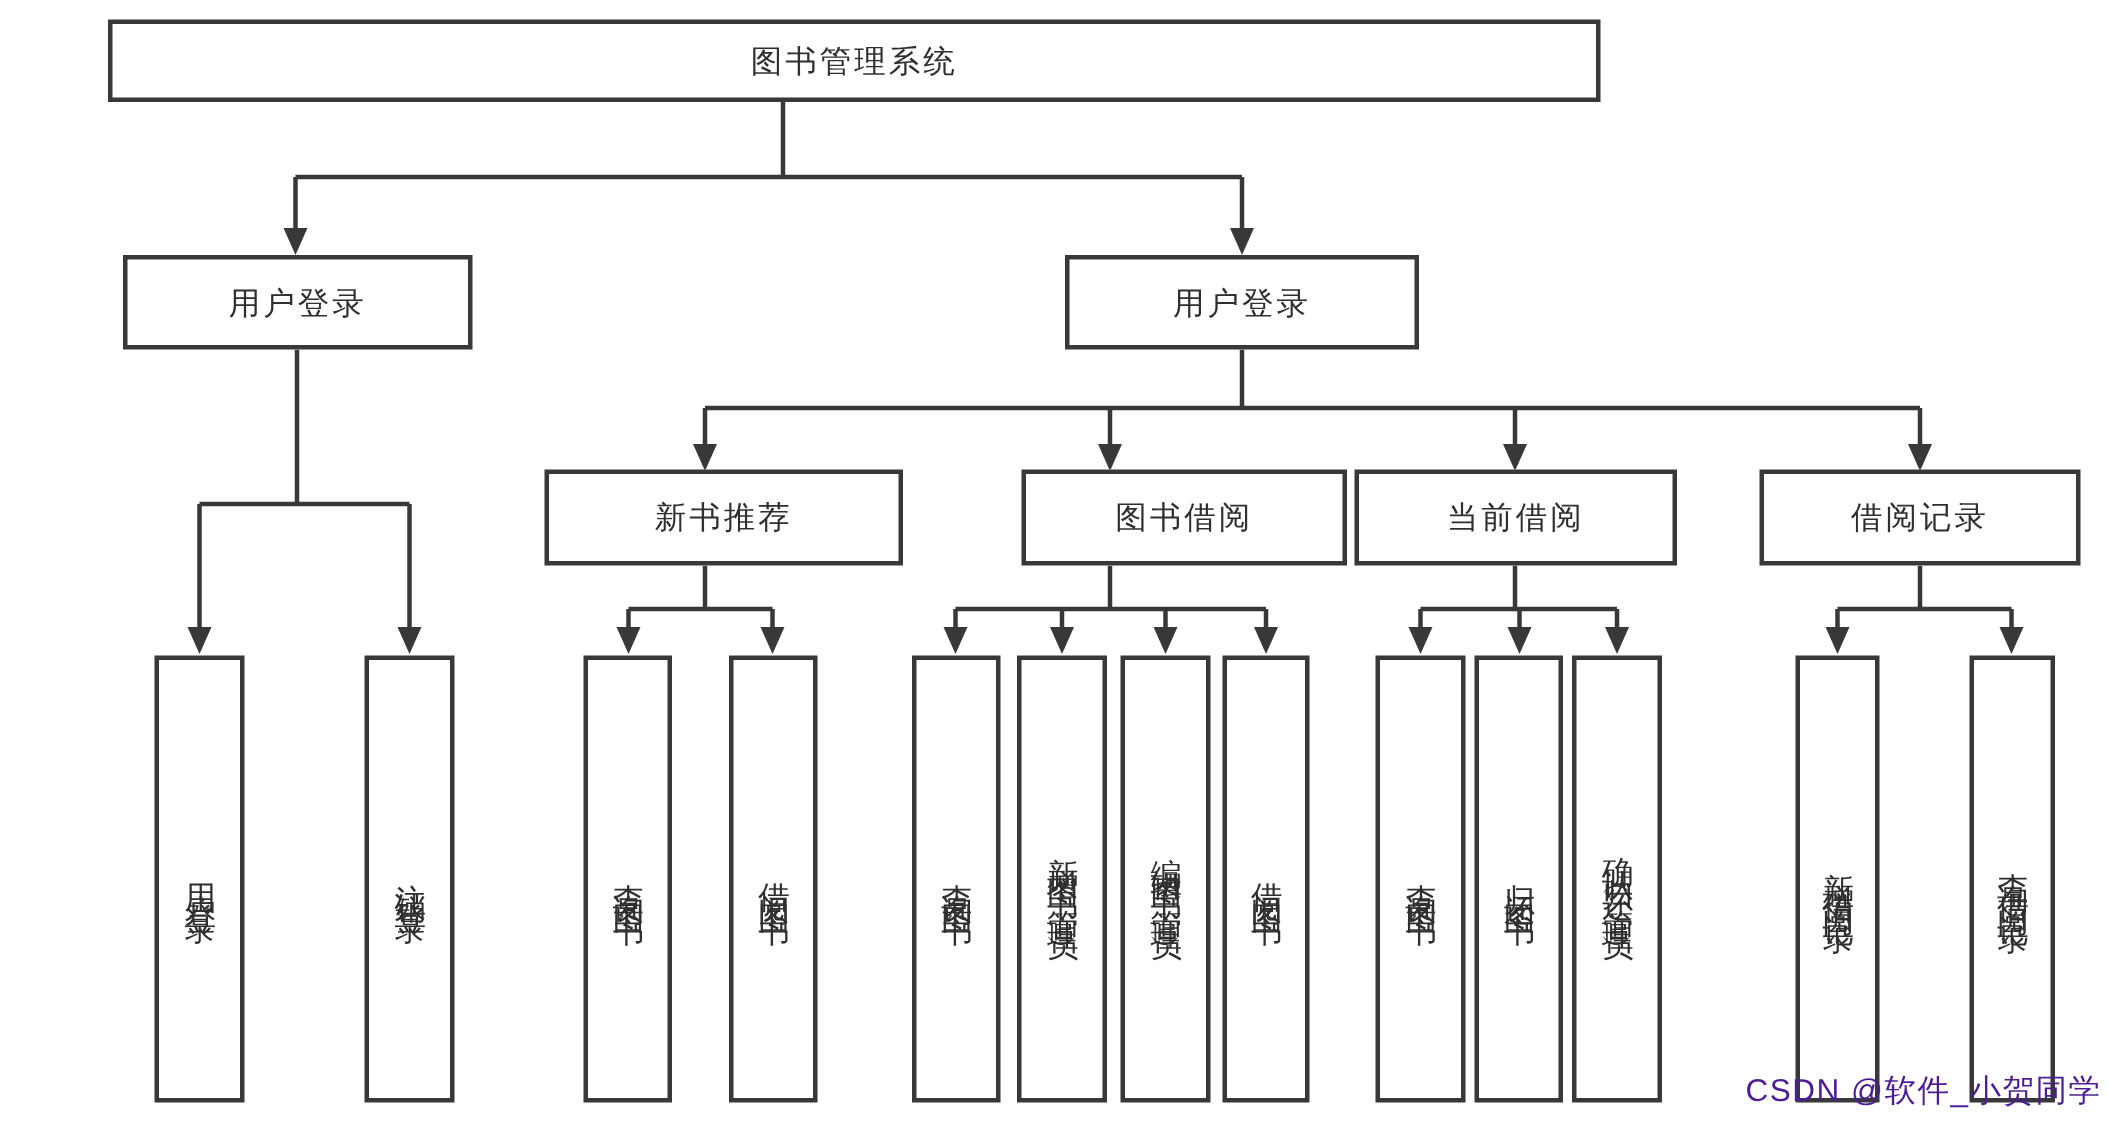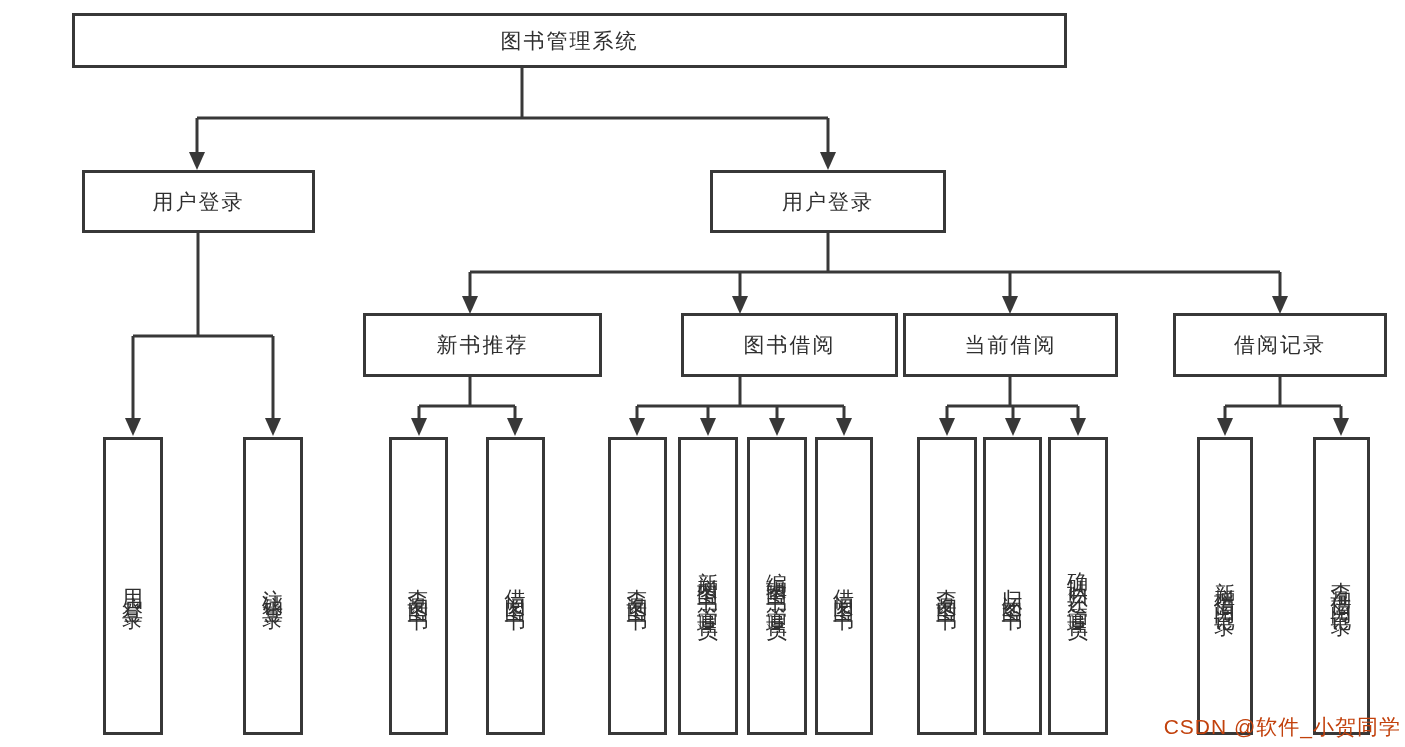--- a/index.html
+++ b/index.html
@@ -35,21 +35,21 @@
     letter-spacing: 7px;
     line-height: 1;
     padding: 6px 0;
   }
   #watermark {
     position: absolute;
     right: 4px;
     bottom: 6px;
     font-size: 21px;
     letter-spacing: 1px;
-    color: #c2410c;
+    color: #4c1d95;
     z-index: 3;
     white-space: nowrap;
   }
 </style>
 </head>
 <body>
 
 <div id="canvas">
 
   <svg id="wires" viewBox="0 0 1405 747" xmlns="http://www.w3.org/2000/svg">

